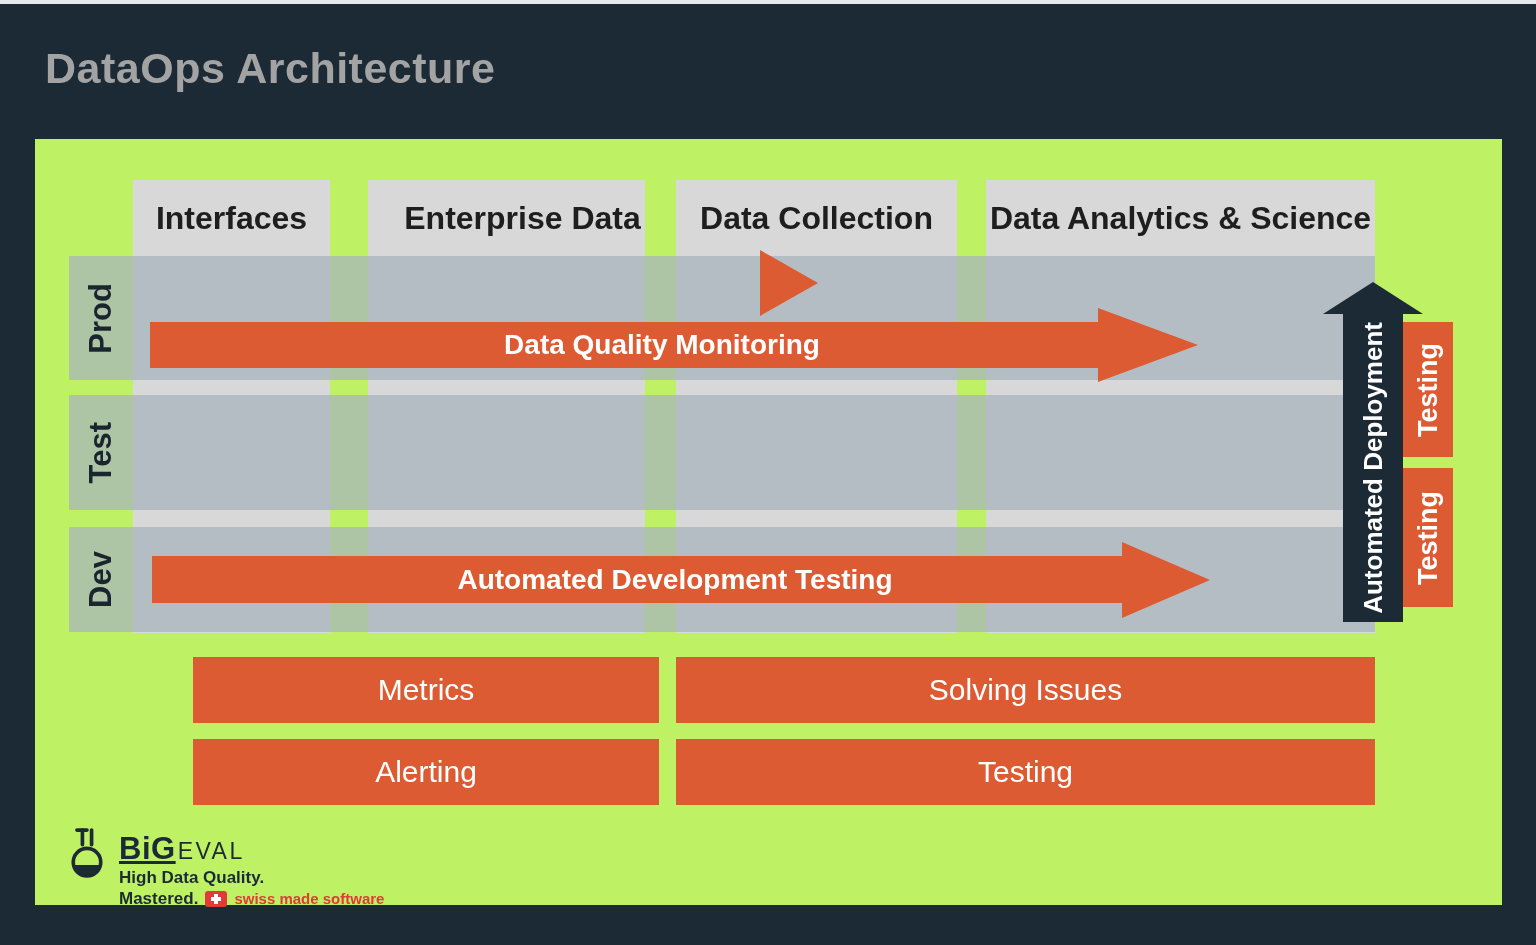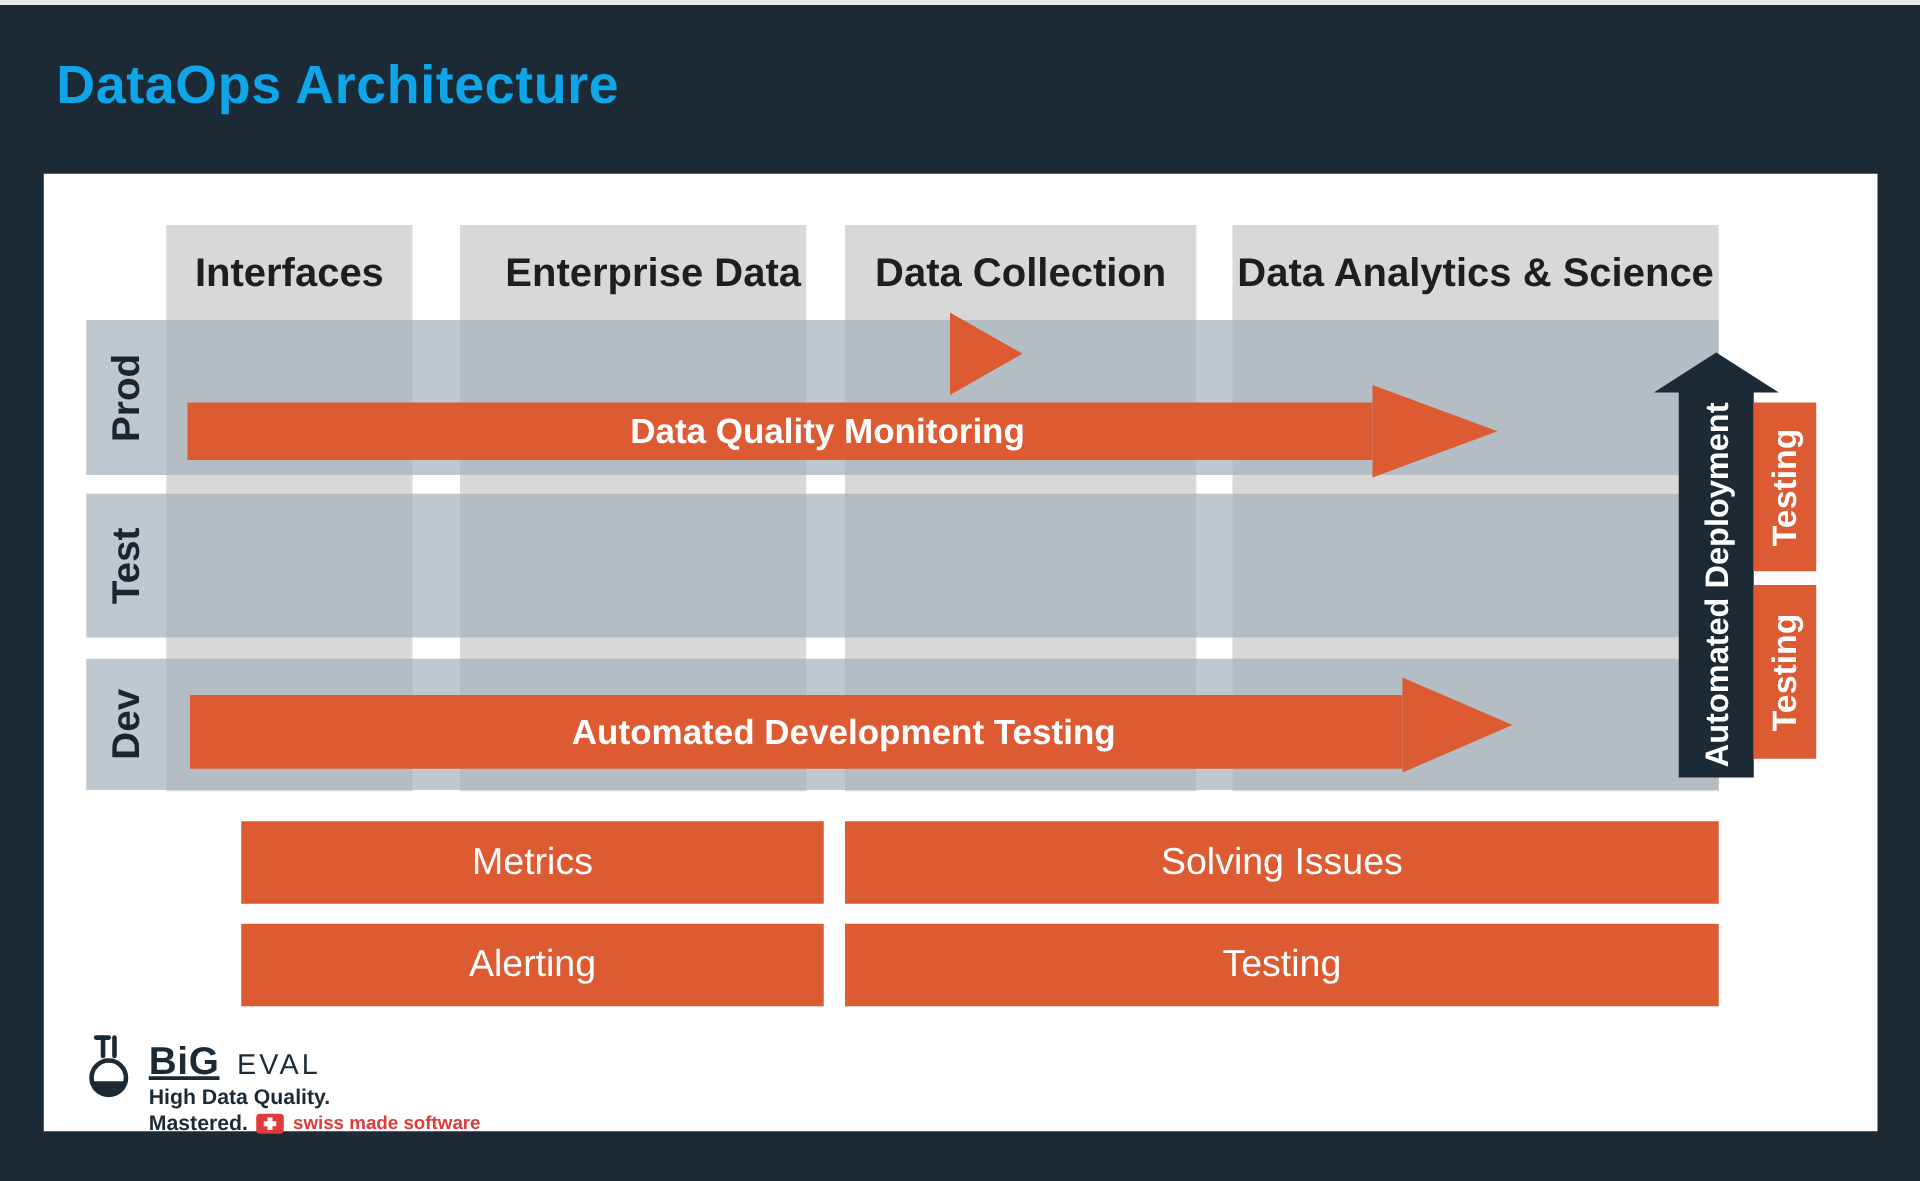--- a/index.html
+++ b/index.html
@@ -1,21 +1,21 @@
 <!DOCTYPE html>
 <html><head>
 <meta charset="utf-8">
 <style>
   html,body{margin:0;padding:0;background:#1c2a35;}
   .stage{position:relative;width:1536px;height:945px;background:#1c2a35;overflow:hidden;
          font-family:"Liberation Sans","DejaVu Sans",sans-serif;}
   .top-edge{position:absolute;left:0;top:0;width:1536px;height:4px;background:#e6e8ea;}
-  .title{position:absolute;left:45px;top:44px;margin:0;color:#0ea5e9;font-size:43px;
+  .title{position:absolute;left:45px;top:44px;margin:0;color:#a3a3a3;font-size:43px;
          font-weight:600;letter-spacing:.5px;}
-  .panel{position:absolute;left:35px;top:139px;width:1467px;height:766px;background:#ffffff;}
+  .panel{position:absolute;left:35px;top:139px;width:1467px;height:766px;background:#bef264;}
 
   
   .strip{position:absolute;top:41px;height:453px;background:#d8d8d8;}
   .strip-1{left:98px;width:197px}
   .strip-2{left:333px;width:277px}
   .strip-3{left:641px;width:281px}
   .strip-4{left:951px;width:389px}
 
   
   .colhead{position:absolute;top:41px;height:76px;display:flex;align-items:center;
@@ -43,21 +43,21 @@
   .shaft{position:absolute;background:#dc5b33;color:#ffffff;display:flex;align-items:center;
          justify-content:center;font-weight:600;font-size:28px;white-space:nowrap;}
   .qg-shaft{left:115px;top:119px;width:610px;height:50px;padding-left:140px;box-sizing:border-box;}
   .qg-head{position:absolute;left:725px;top:111px;width:0;height:0;
            border-top:33px solid transparent;border-bottom:33px solid transparent;
            border-left:58px solid #dc5b33;}
   .dqm-shaft{left:115px;top:183px;width:948px;height:46px;padding-left:76px;box-sizing:border-box;}
   .dqm-head{position:absolute;left:1063px;top:169px;width:0;height:0;
             border-top:37px solid transparent;border-bottom:37px solid transparent;
             border-left:100px solid #dc5b33;}
-  .adt-shaft{left:117px;top:417px;width:970px;height:59px;padding-left:76px;box-sizing:border-box;}
+  .adt-shaft{left:117px;top:417px;width:970px;height:47px;padding-left:76px;box-sizing:border-box;}
   .adt-head{position:absolute;left:1087px;top:403px;width:0;height:0;
             border-top:38px solid transparent;border-bottom:38px solid transparent;
             border-left:88px solid #dc5b33;}
 
   
   .dep-head{position:absolute;left:1288px;top:143px;width:0;height:0;
             border-left:50px solid transparent;border-right:50px solid transparent;
             border-bottom:32px solid #1c2a35;}
   .dep-shaft{position:absolute;left:1308px;top:174px;width:60px;height:309px;background:#1c2a35;
              display:flex;align-items:center;justify-content:center;color:#ffffff;
@@ -74,21 +74,21 @@
         justify-content:center;font-size:30px;font-weight:500;}
   .b-metrics{left:158px;top:518px;width:466px;height:66px}
   .b-alerting{left:158px;top:600px;width:466px;height:66px}
   .b-solving{left:641px;top:518px;width:699px;height:66px}
   .b-audits{left:641px;top:600px;width:699px;height:66px}
 
   
   .logo{position:absolute;left:30px;top:686px;display:flex;align-items:flex-start;gap:10px;color:#1c2a35;}
   .brandline{display:flex;align-items:baseline;margin-top:6px;}
   .brand-big{font-size:31px;font-weight:700;letter-spacing:.5px;text-decoration:underline;}
-  .brand-eval{font-size:23px;font-weight:400;letter-spacing:2.5px;margin-left:14px;}
+  .brand-eval{font-size:23px;font-weight:400;letter-spacing:2.5px;margin-left:2px;}
   .tagline{font-size:17px;font-weight:700;line-height:21px;}
   .tagrow{display:flex;align-items:center;gap:7px;}
   .swiss-badge{display:inline-block;width:22px;height:16px;background:#e03a3a;border-radius:3px;
                position:relative;flex:0 0 auto;}
   .swiss-badge::before{content:"";position:absolute;left:9px;top:3px;width:4px;height:10px;background:#fff;}
   .swiss-badge::after{content:"";position:absolute;left:6px;top:6px;width:10px;height:4px;background:#fff;}
   .swiss-text{color:#e03a3a;font-size:15px;font-weight:600;}
 </style>
 </head>
 <body>

